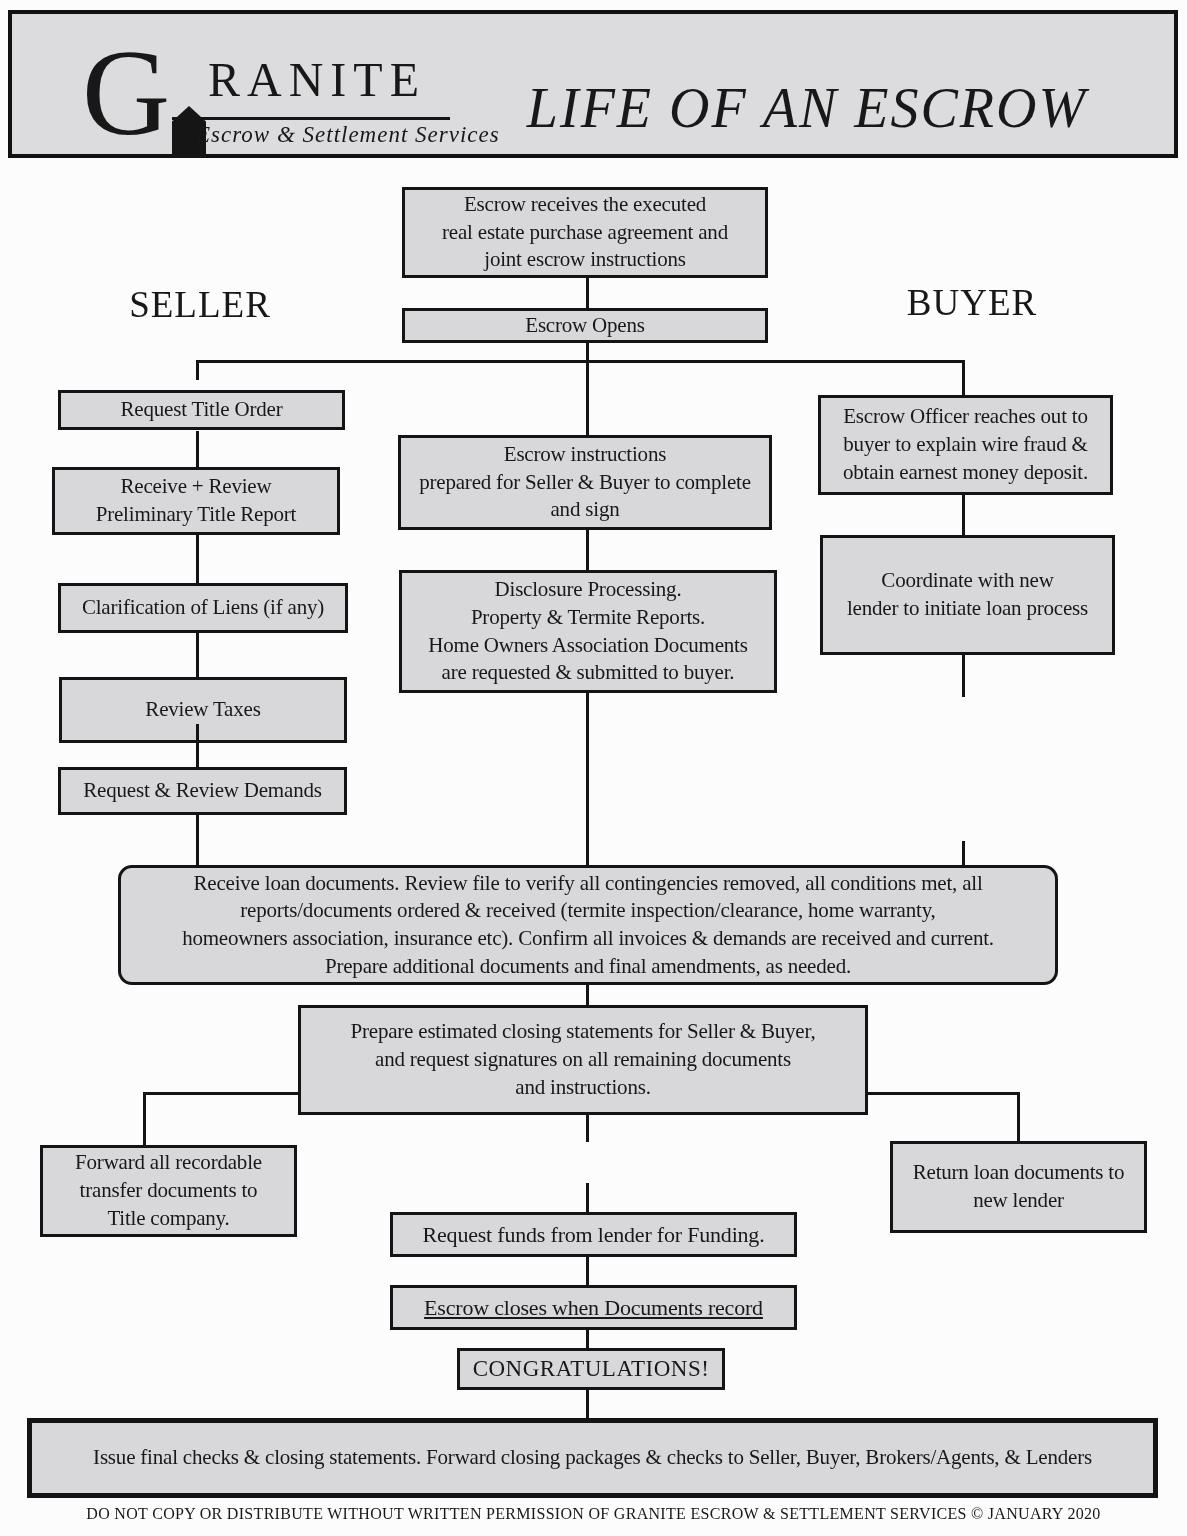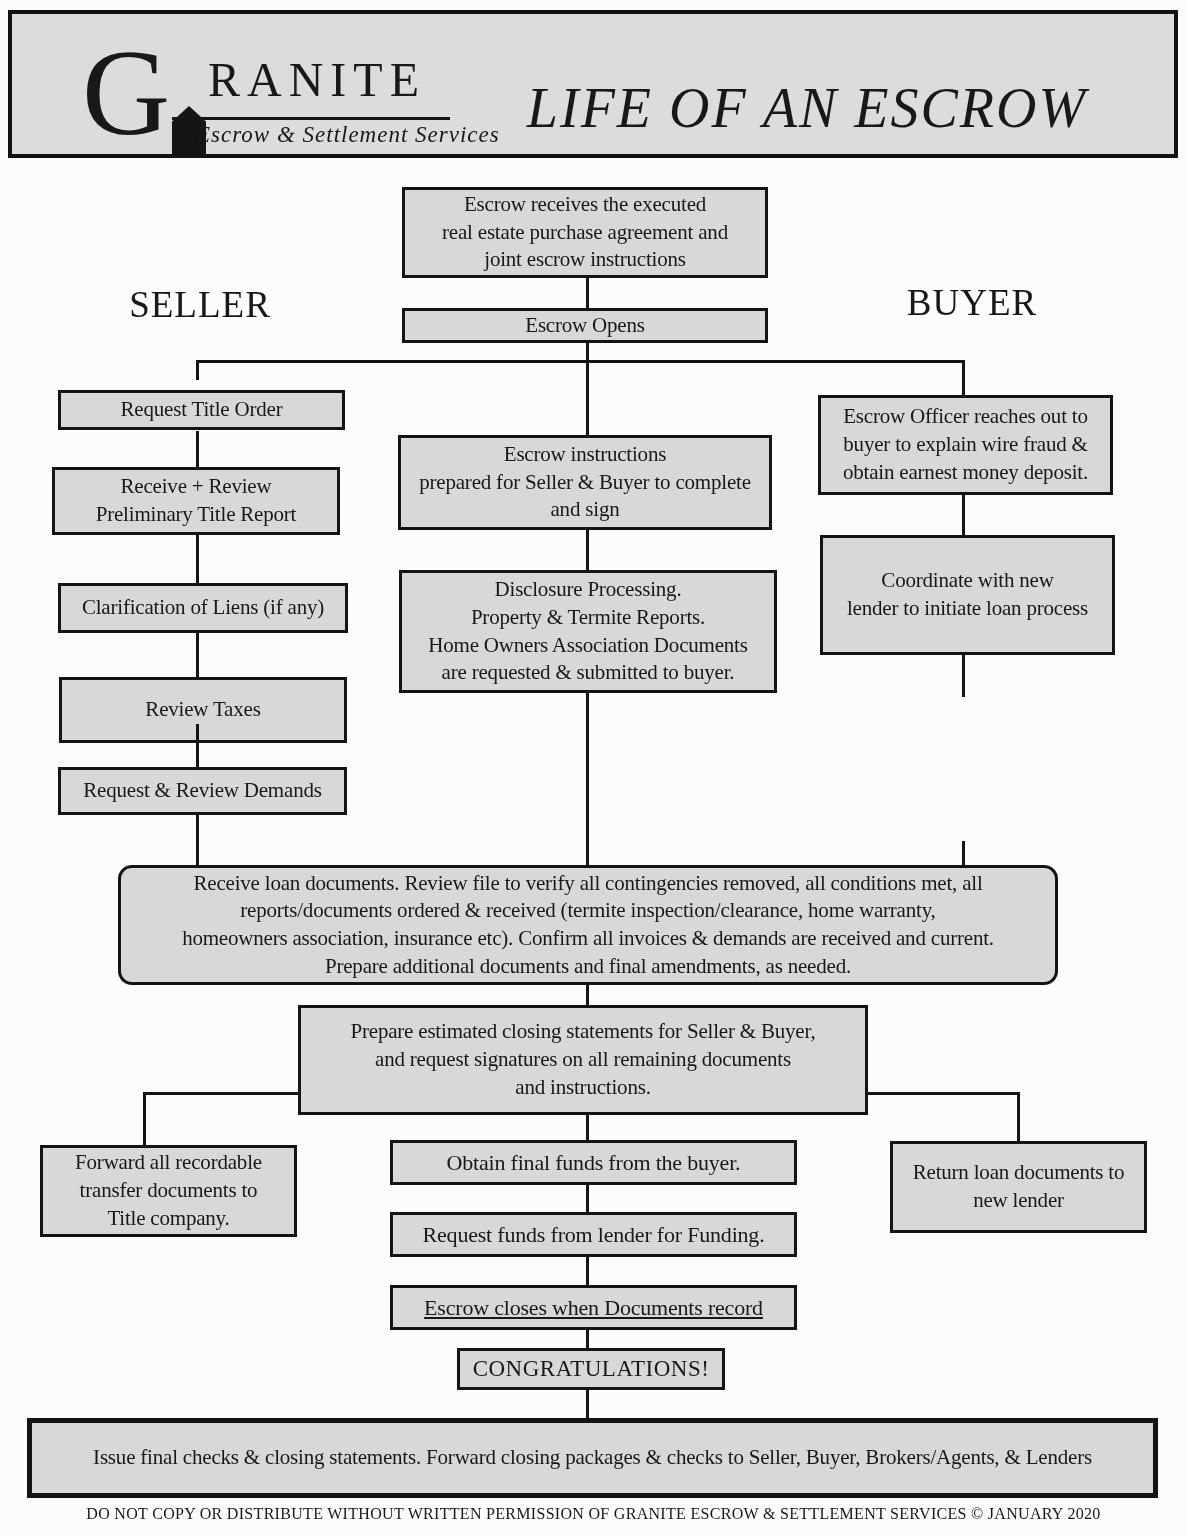--- a/index.html
+++ b/index.html
@@ -79,21 +79,20 @@
 homeowners association, insurance etc). Confirm all invoices &amp; demands are received and current.
 Prepare additional documents and final amendments, as needed.</div>
 
   <div class="box" style="left:298px;top:1005px;width:570px;height:110px;">Prepare estimated closing statements for Seller &amp; Buyer,
 and request signatures on all remaining documents
 and instructions.</div>
 
   <div class="box" style="left:40px;top:1145px;width:257px;height:92px;">Forward all recordable
 transfer documents to
 Title company.</div>
-  <div class="box fs22" style="left:390px;top:1140px;width:407px;height:45px;">Obtain final funds from the buyer.</div>
   <div class="box" style="left:890px;top:1141px;width:257px;height:92px;">Return loan documents to
 new lender</div>
 
   <div class="box fs22" style="left:390px;top:1212px;width:407px;height:45px;">Request funds from lender for Funding.</div>
   <div class="box fs22" style="left:390px;top:1285px;width:407px;height:45px;text-decoration:underline;">Escrow closes when Documents record</div>
   <div class="box congrats" style="left:457px;top:1348px;width:268px;height:42px;">CONGRATULATIONS!</div>
 
   <div class="box final" style="left:27px;top:1418px;width:1131px;height:80px;">Issue final checks &amp; closing statements. Forward closing packages &amp; checks to Seller, Buyer, Brokers/Agents, &amp; Lenders</div>
 
   <div class="footer">DO NOT COPY OR DISTRIBUTE WITHOUT WRITTEN PERMISSION OF GRANITE ESCROW &amp; SETTLEMENT SERVICES © JANUARY 2020</div>

